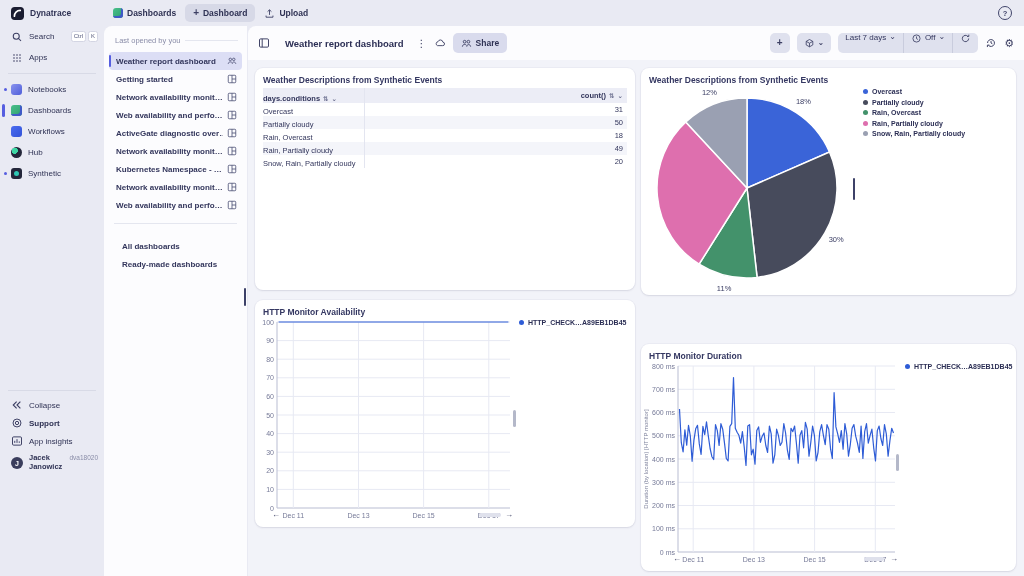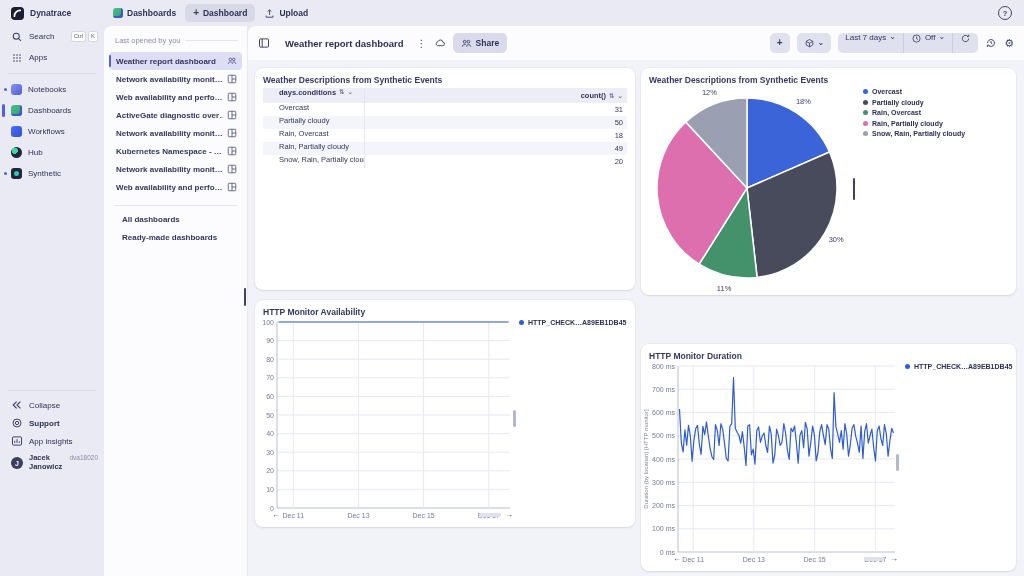--- a/index.html
+++ b/index.html
@@ -47,21 +47,21 @@
   .panel{position:absolute;left:104px;top:26px;width:143px;height:550px;background:#fcfcfe;border-top-left-radius:8px;}
   .section-label{display:flex;align-items:center;gap:5px;font-size:7.5px;color:#8a8da8;padding:10px 9px 7px 11px;}
   .section-label::after{content:"";flex:1;height:1px;background:#e4e6ef;}
   .panel-item{display:flex;align-items:center;height:18px;margin:0 5px;padding:0 5px 0 7px;border-radius:4px;font-size:8px;font-weight:bold;color:#33365c;position:relative;}
   .panel-item .pi-label{white-space:nowrap;overflow:hidden;flex:1;}
   .panel-item .pi-ico{width:10px;height:10px;flex:none;margin-left:4px;color:#4b4f74;}
   .panel-item .pi-ico svg{width:10px;height:10px;display:block;}
   .panel-item.selected{background:#dcdef5;}
   .panel-item.selected::before{content:"";position:absolute;left:0;top:3px;bottom:3px;width:2px;border-radius:1px;background:#565ee0;}
   .panel-div{height:1px;background:#e4e6ef;margin:9px 10px;}
-  .panel-link{display:flex;align-items:flex-start;gap:6px;height:18px;margin:0 5px;padding:0 7px;font-size:8px;font-weight:bold;color:#33365c;}
+  .panel-link{display:flex;align-items:flex-end;gap:6px;height:18px;margin:0 5px;padding:0 7px;font-size:8px;font-weight:bold;color:#33365c;}
   .panel-link .pi-ico{margin-left:0;}
   .vthumb{position:absolute;border-radius:2px;}
 
   
   .main{position:absolute;left:248px;top:26px;right:0;bottom:0;background:#fcfcfe;border-top-left-radius:8px;overflow:hidden;}
   .main-header{height:34px;display:flex;align-items:center;gap:7px;padding:0 10px;}
   .mh-ico{width:12px;height:12px;color:#3c3f63;}
   .mh-ico svg{width:12px;height:12px;display:block;}
   .mh-title{font-size:9.5px;font-weight:bold;color:#2c2f55;margin:0 6px 0 8px;}
   .kebab{font-size:10px;color:#3c3f63;width:10px;text-align:center;}
@@ -82,21 +82,21 @@
   #tile-pie{left:393px;top:8px;width:375px;height:227px;}
   #tile-avail{left:7px;top:240px;width:380px;height:227px;}
   #tile-dur{left:393px;top:240px;width:375px;height:227px;margin-top:44px;}
   .tile-title{position:absolute;left:8px;top:7px;font-size:8.5px;font-weight:bold;color:#353862;white-space:nowrap;}
 
   
   .tbl{position:absolute;left:8px;right:8px;top:20px;font-size:7.5px;}
   .tbl-head{display:flex;align-items:center;background:#ecedf6;height:15px;font-weight:bold;color:#33365c;}
   .tbl-row{display:flex;align-items:center;height:13px;color:#33365c;}
   .tbl-body .tbl-row:nth-child(even){background:#f4f5fa;}
-  .col1{width:102px;padding-left:16px;border-right:1px solid #e3e5f0;white-space:nowrap;overflow:hidden;display:flex;align-items:flex-start;height:100%;box-sizing:border-box;}
+  .col1{width:102px;padding-left:0;border-right:1px solid #e3e5f0;white-space:nowrap;overflow:hidden;display:flex;align-items:flex-end;height:100%;box-sizing:border-box;}
   .col2{flex:1;text-align:right;padding-right:4px;}
   .col2h{flex:1;display:flex;justify-content:flex-end;align-items:center;padding-right:4px;}
   .sortg{font-size:6.5px;color:#6a6e8e;margin-left:3px;}
 
   
   .plot-host{position:absolute;left:0;top:0;}
   .legend{position:absolute;display:flex;flex-direction:column;gap:3.5px;}
   .lg-item{display:flex;align-items:flex-start;gap:4px;font-size:7px;font-weight:bold;color:#2c2f55;white-space:nowrap;}
   .lg-dot{width:5px;height:5px;border-radius:50%;flex:none;margin-top:1px;}
   .ylab{position:absolute;left:1px;top:22px;height:186px;width:8px;display:flex;align-items:center;justify-content:center;}
@@ -242,20 +242,30 @@
     <div class="section-label">Last opened by you</div>
     <div id="panel-items">
         <div class="panel-item selected">
           <span class="pi-label">Weather report dashboard</span>
           <span class="pi-ico">
             <svg viewBox="0 0 16 16" fill="none" stroke="currentColor" stroke-width="1.3">
               <circle cx="5.3" cy="5.4" r="2"></circle>
               <circle cx="10.8" cy="5.4" r="2"></circle>
               <path d="M2 12.6c0-2 1.5-3.2 3.3-3.2 1.2 0 2 .4 2.6 1.1"></path>
               <path d="M8.4 12.6c0-2 1.2-3 2.4-3 1.8 0 3.2 1.2 3.2 3"></path>
+            </svg>
+          </span>
+        </div>
+        <div class="panel-item">
+          <span class="pi-label">Getting started</span>
+          <span class="pi-ico">
+            <svg viewBox="0 0 16 16" fill="none" stroke="currentColor" stroke-width="1.3">
+              <rect x="2" y="2" width="12" height="12" rx="1.5"></rect>
+              <line x1="8" y1="2" x2="8" y2="14"></line>
+              <line x1="8" y1="8" x2="14" y2="8"></line>
             </svg>
           </span>
         </div>
         <div class="panel-item">
           <span class="pi-label">Network availability monit…</span>
           <span class="pi-ico">
             <svg viewBox="0 0 16 16" fill="none" stroke="currentColor" stroke-width="1.3">
               <rect x="2" y="2" width="12" height="12" rx="1.5"></rect>
               <line x1="8" y1="2" x2="8" y2="14"></line>
               <line x1="8" y1="8" x2="14" y2="8"></line>

